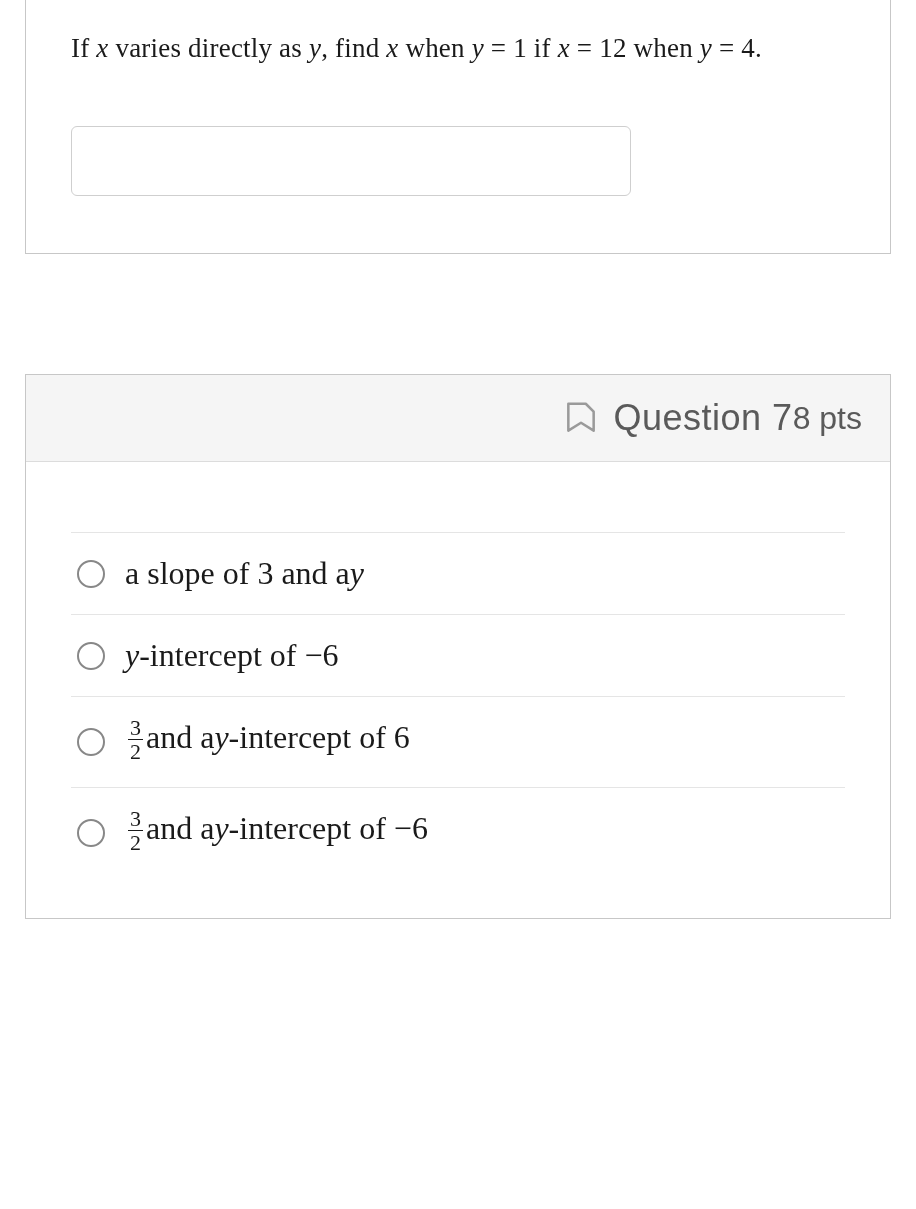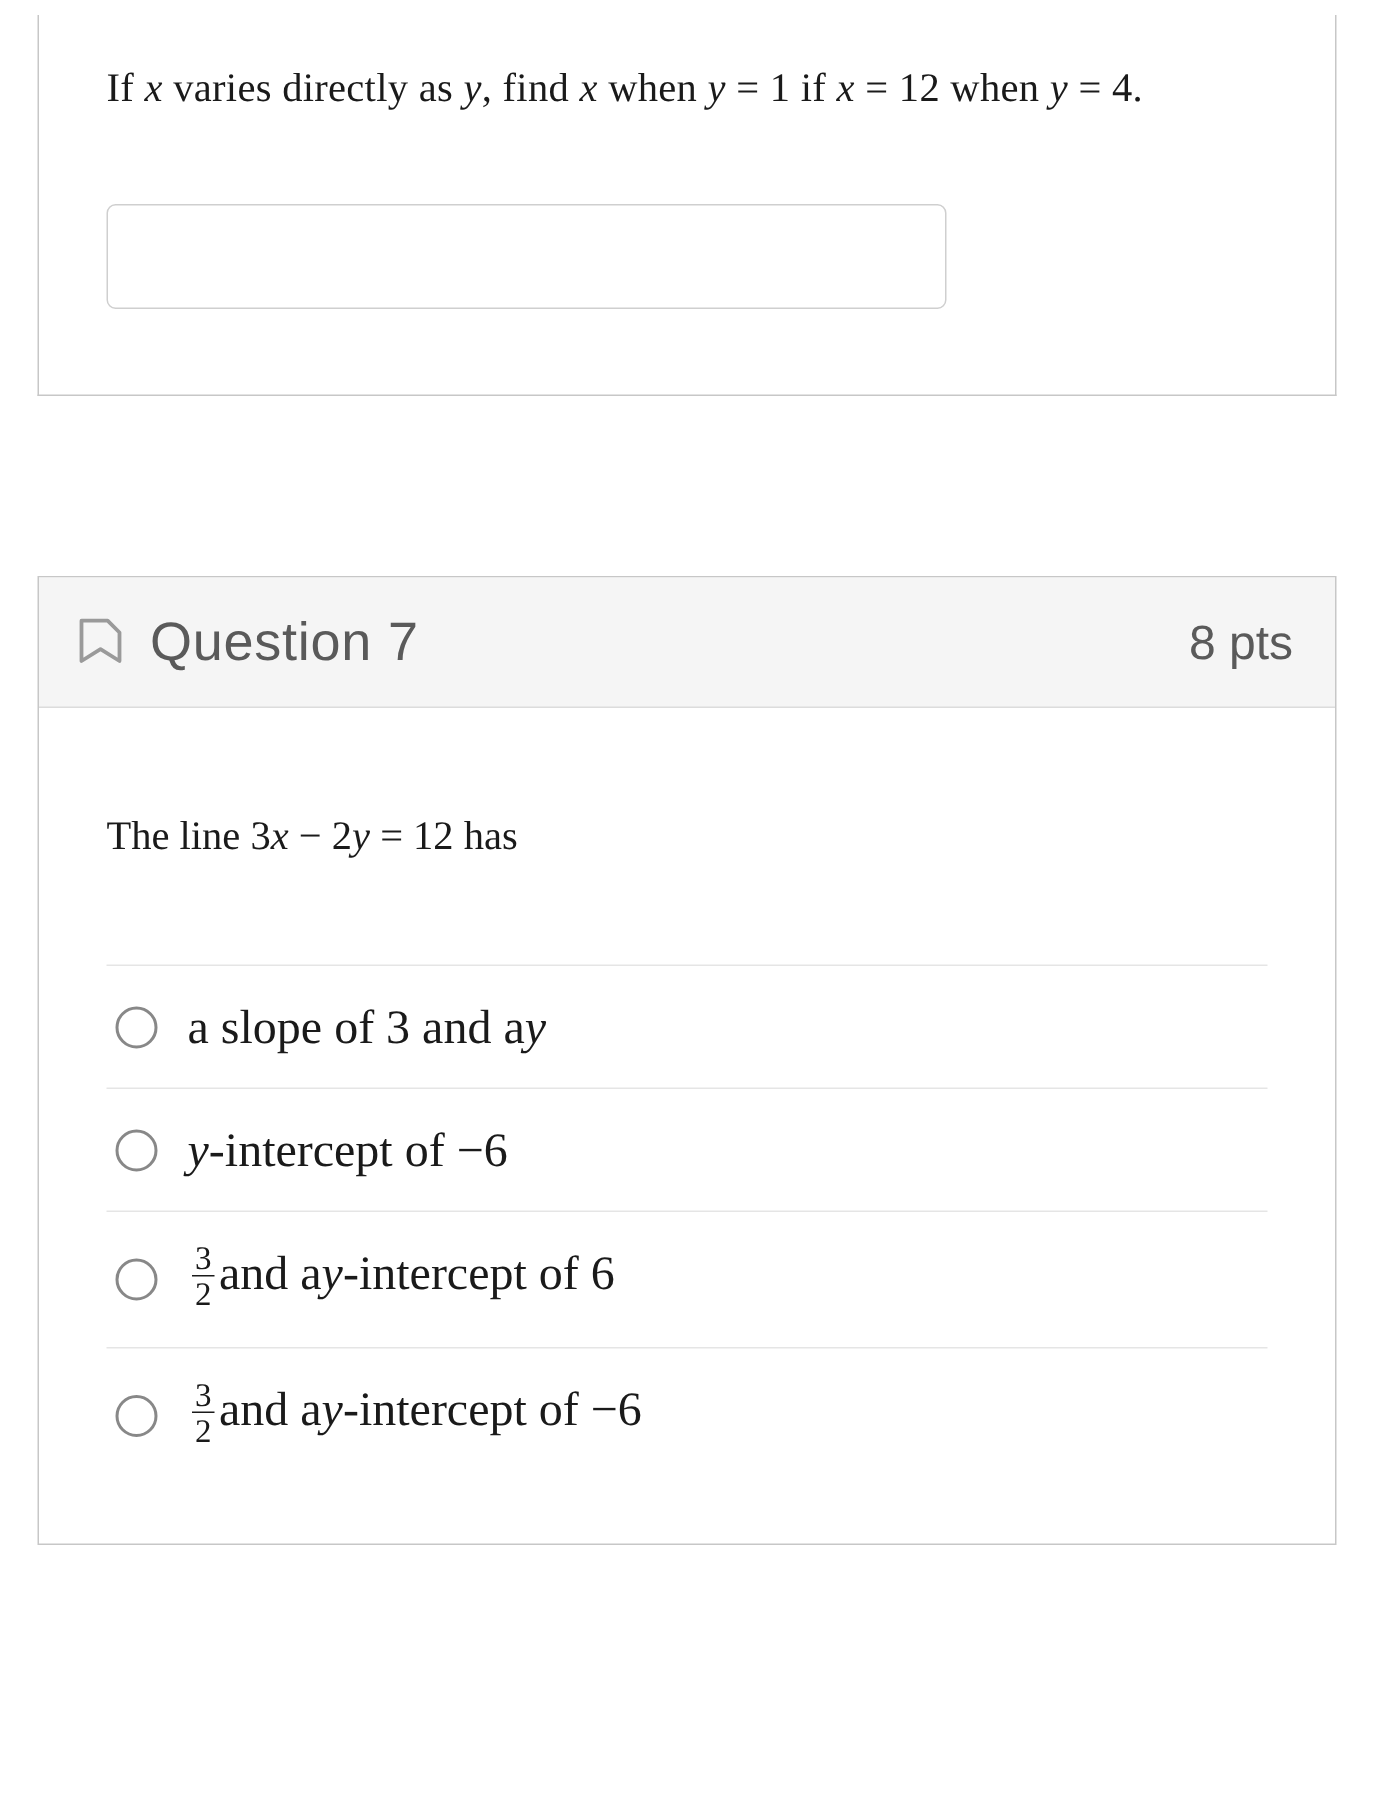--- a/index.html
+++ b/index.html
@@ -11,21 +11,21 @@
     color: #2d2d2d;
     width: 916px;
   }
   .question-card {
     border: 1px solid #c7c7c7;
     background: #ffffff;
     margin: 0 25px;
   }
   .question-card.first {
     border-top: none;
-    margin-top: 10px;
+    margin-top: 0;
     padding-bottom: 57px;
   }
   .gap {
     height: 120px;
   }
   .q-body {
     padding: 30px 45px 0 45px;
   }
   .prompt {
     font-family: "Times New Roman", Times, serif;
@@ -44,21 +44,21 @@
     background: #ffffff;
     font-size: 24px;
     padding: 0 15px;
   }
   .q-header {
     background: #f5f5f5;
     border-bottom: 1px solid #dcdcdc;
     padding: 22px 28px 22px 22px;
     display: flex;
     align-items: center;
-    justify-content: space-between;
+    justify-content: flex-end;
   }
   .q-header-left {
     display: flex;
     align-items: center;
   }
   .q-title {
     font-size: 36px;
     color: #5a5a5a;
     font-weight: 400;
     letter-spacing: 0.5px;
@@ -148,23 +148,20 @@
   <div class="q-header">
     <div class="q-header-left">
       <svg class="bookmark-icon" viewBox="0 0 24 24">
         <path d="M4 3 H15 L20 8 V20 L12 15 L4 20 Z" fill="none" stroke="#9a9a9a" stroke-width="1.6" stroke-linejoin="round"></path>
       </svg>
       <span class="q-title">Question 7</span>
     </div>
     <span class="q-pts">8 pts</span>
   </div>
   <div class="q7-body">
-    <div class="q7-prompt">
-      <span>The line 3</span><span class="it">x</span><span> − 2</span><span class="it">y</span><span> = 12 has</span>
-    </div>
     <div class="options">
 
       <label class="option-row">
         <span class="radio"></span>
         <span class="option-label">
           <span>a slope of 3 and a </span>
           <span class="it">y</span>
         </span>
       </label>
 

